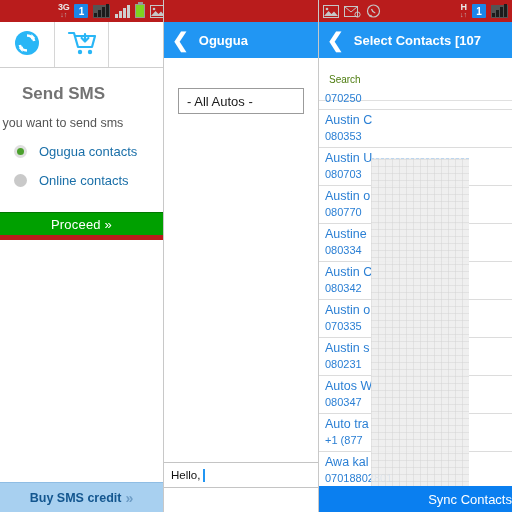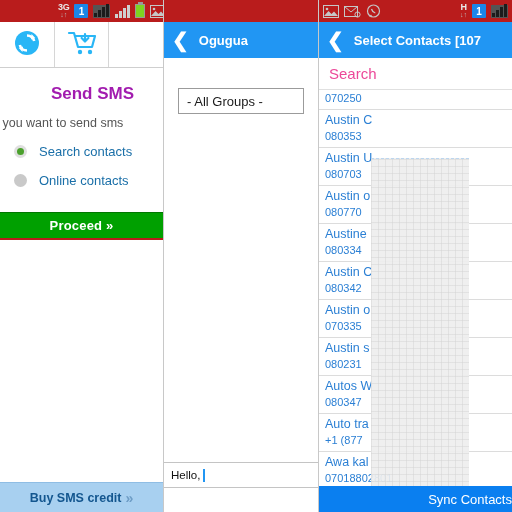--- a/index.html
+++ b/index.html
@@ -48,37 +48,36 @@
   .lt-toolbar {
     height: 46px; background: #fff; border-bottom: 1px solid #cfcfcf;
     display: flex; align-items: center;
   }
   .lt-cell {
     flex: 1; height: 100%; display: flex; align-items: center; justify-content: center;
     border-right: 1px solid #d6d6d6;
   }
   .lt-cell:last-child { border-right: none; }
   .sendsms-title {
-    color: #a21caf; font-size: 17px; font-weight: bold;
+    color: #737373; font-size: 17px; font-weight: bold;
     padding: 16px 0 0 22px;
-    text-align: center;
   }
   .sms-question { color: #555; font-size: 12.5px; padding: 12px 0 0 0; margin-left: -8px; white-space: nowrap; }
   .radio-row { display: flex; align-items: center; gap: 12px; padding: 14px 0 0 14px; }
   .radio {
     width: 13px; height: 13px; border-radius: 50%; background: #c9c9c9;
     display: flex; align-items: center; justify-content: center; flex: none;
   }
   .radio.on { background: #dfdfdf; }
   .radio.on:after { content:""; width: 7px; height: 7px; border-radius: 50%; background: #4aa02c; }
   .radio-lbl { color: #1a6fa8; font-size: 13px; }
   .proceed-btn {
     margin: 24px 0 0 0; height: 28px; background: #00a000;
-    border-top: 1px solid #007700; border-bottom: 2px solid #b91c1c;
-    color: #fff; font-size: 13px; font-weight: bold;
+    border-top: 1px solid #007700; border-bottom: 5px solid #b91c1c;
+    color: #fff; font-size: 13px; font-weight: normal;
     display: flex; align-items: center; justify-content: center; letter-spacing: .2px;
   }
   .buy-bar {
     position: absolute; left: 0; bottom: 0; width: 163px; height: 30px;
     background: #a8d0f0; display: flex; align-items: center; justify-content: center;
     color: #13568f; font-size: 12.5px; font-weight: bold; border-top: 1px solid #8fbde4;
   }
   .buy-bar .chev { font-size: 14px; color: #6e9dc6; margin-left: 4px; }
 
   
@@ -98,22 +97,22 @@
   .msg-input {
     position: absolute; left: 0; bottom: 24px; width: 100%; height: 26px;
     border-top: 1px solid #c4c4c4; border-bottom: 1px solid #c4c4c4; background: #fff;
     display: flex; align-items: center; padding-left: 7px;
     font-size: 11.5px; color: #111;
   }
   .caret { display: inline-block; width: 2px; height: 13px; background: #2196f3; margin-left: 3px; }
 
   
   .search-box {
-    height: 32px; display: flex; align-items: center; padding-left: 10px;
-    color: #ec4899; font-size: 15px; background: #fff; border-bottom: 1px solid #e0e0e0;
+    height: 43px; display: flex; align-items: center; padding-left: 10px;
+    color: #4d7c0f; font-size: 10px; background: #fff; border-bottom: 1px solid #e0e0e0;
   }
   .contacts { position: absolute; top: 90px; left: 0; right: 0; bottom: 26px; overflow: hidden; }
   .c-row { border-bottom: 1px solid #dcdcdc; padding: 2px 0 3px 6px; }
   .c-row .nm { color: #2a7fd4; font-size: 12.5px; line-height: 16px; white-space: nowrap; }
   .c-row .ph { color: #2a7fd4; font-size: 11px; line-height: 16px; white-space: nowrap; }
   .c-row.first { padding-top: 0; }
   .sync-btn {
     position: absolute; left: 0; bottom: 0; width: 100%; height: 26px;
     background: #0a7ff0; color: #fff; font-size: 13px;
     display: flex; align-items: center; justify-content: flex-end; padding-right: 0;
@@ -196,21 +195,21 @@
         </span>
       </div>
       <div class="lt-cell"></div>
     </div>
 
     <div class="sendsms-title">Send SMS</div>
     <div class="sms-question">o you want to send sms</div>
 
     <div class="radio-row">
       <span class="radio on"></span>
-      <span class="radio-lbl">Search contacts</span>
+      <span class="radio-lbl">Ogugua contacts</span>
     </div>
     <div class="radio-row">
       <span class="radio"></span>
       <span class="radio-lbl">Online contacts</span>
     </div>
 
     <div class="proceed-btn">Proceed »</div>
 
     <div class="buy-bar">
       <span>Buy SMS credit</span>
@@ -219,21 +218,21 @@
   </div>
 
   <div class="panel" id="panel-mid">
     <div class="statusbar"></div>
 
     <div class="appbar">
       <span class="bk">❮</span>
       <span class="ttl">Ogugua</span>
     </div>
 
-    <div class="group-select">- All Groups -</div>
+    <div class="group-select">- All Autos -</div>
 
     <div class="msg-input">
       <span>Hello,</span>
       <span class="caret"></span>
     </div>
   </div>
 
   <div class="panel" id="panel-right">
     <div class="statusbar">
       <div class="sb-ico">

